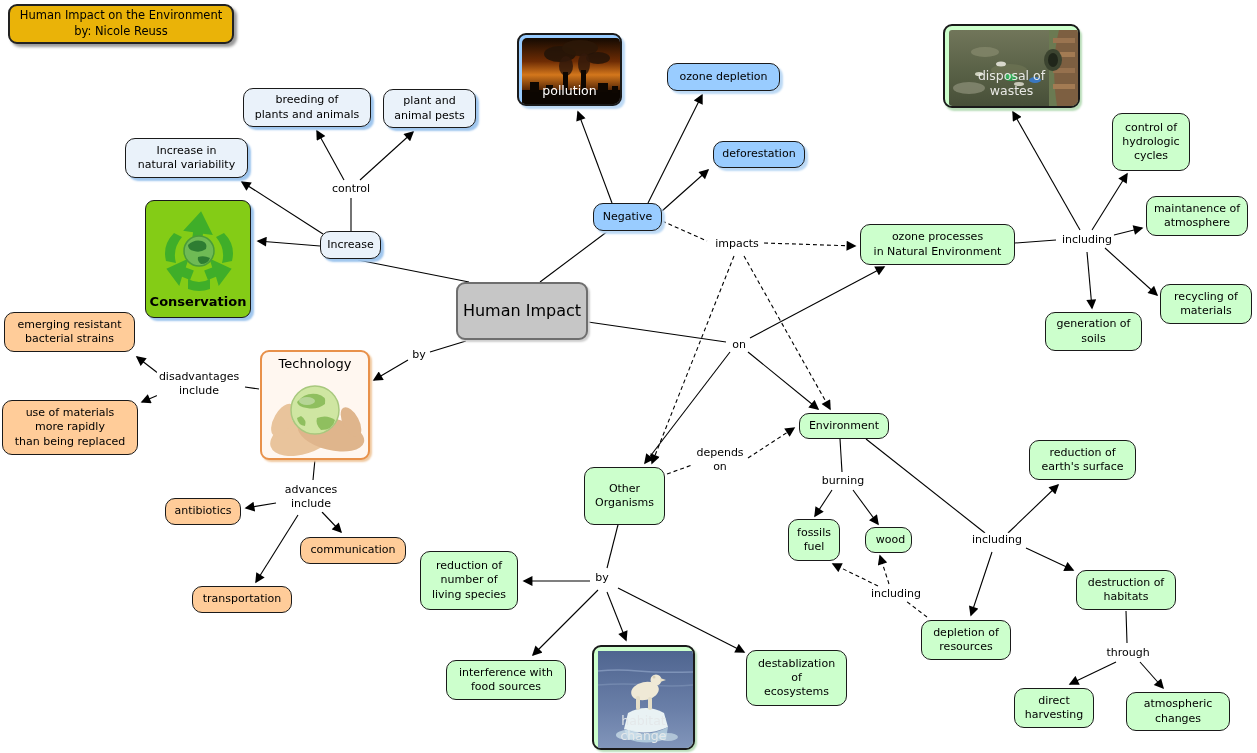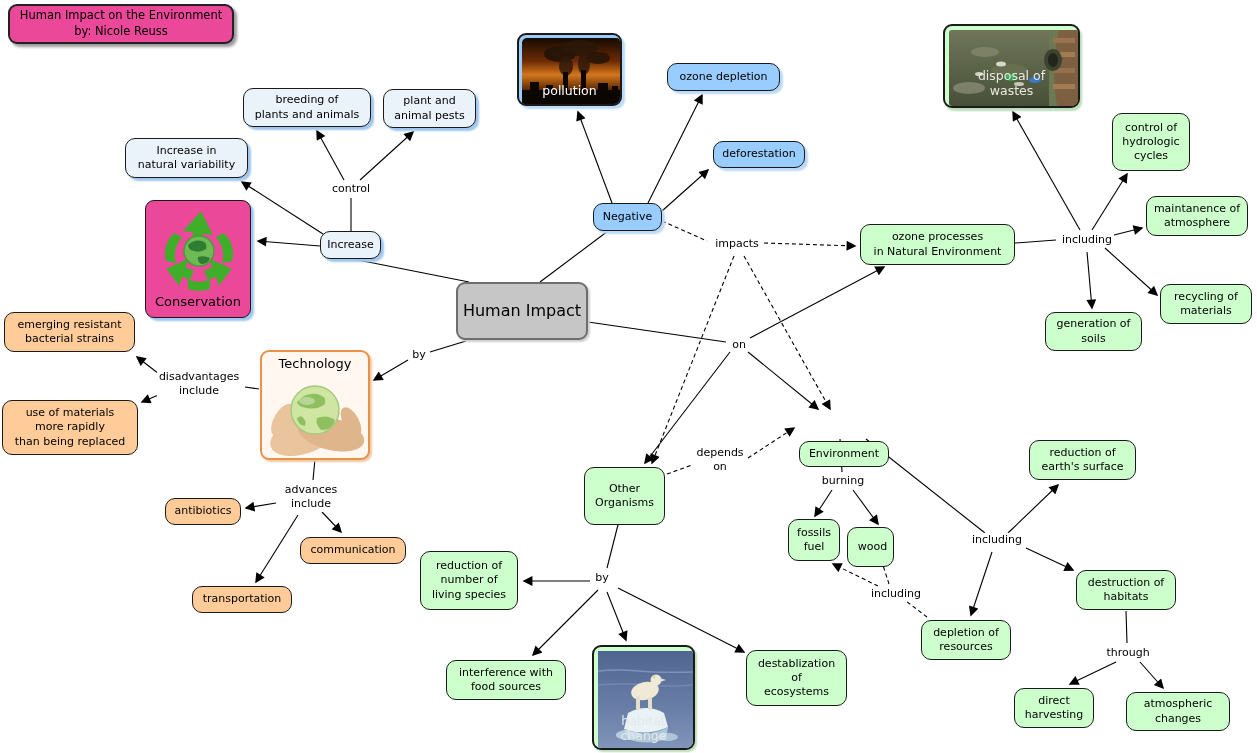--- a/index.html
+++ b/index.html
@@ -8,21 +8,21 @@
   svg.edges{position:absolute;left:0;top:0;width:1257px;height:753px;pointer-events:none;}
   .node{position:absolute;box-sizing:border-box;display:flex;align-items:center;justify-content:center;
         text-align:center;border:1px solid #1a1a1a;border-radius:10px;font-size:11px;line-height:1.3;
         color:#000;white-space:pre-line;padding:2px 4px;}
   .light{background:#eaf2fa;box-shadow:3px 3px 2px #9fc6ee;}
   .blue{background:#99ccff;box-shadow:3px 3px 2px #bcd9f5;}
   .green{background:#ccffcc;}
   .orange{background:#ffcc99;}
   .gray{background:#c6c6c6;border:2px solid #6e6e6e;border-radius:9px;font-size:16px;box-shadow:2px 2px 2px #cfcfcf;}
   .titlebox{position:absolute;left:8px;top:4px;width:226px;height:40px;box-sizing:border-box;
-            background:#ec4899;border:2px solid #222;border-radius:9px;box-shadow:3px 3px 3px #9a9a9a;
+            background:#eab308;border:2px solid #222;border-radius:9px;box-shadow:3px 3px 3px #9a9a9a;
             display:flex;flex-direction:column;align-items:center;justify-content:center;
             font-size:11.5px;line-height:1.35;color:#000;}
   .imgnode{position:absolute;box-sizing:border-box;border-radius:9px;overflow:hidden;}
   .imgnode svg{display:block;position:absolute;}
   .caption{position:absolute;left:0;right:0;text-align:center;font-size:12.5px;line-height:1.15;
            white-space:pre-line;pointer-events:none;}
   .edge-label{position:absolute;transform:translate(-50%,-50%);background:#fff;font-size:11px;
               line-height:1.3;text-align:center;white-space:pre-line;padding:0 2px;color:#000;}
 </style>
 </head>
@@ -123,26 +123,26 @@
 hydrologic
 cycles</span></div>
   <div class="node green" style="left:1146px;top:196px;width:102px;height:40px;"><span>maintanence of
 atmosphere</span></div>
   <div class="node green" style="left:1160px;top:284px;width:92px;height:40px;"><span>recycling of
 materials</span></div>
   <div class="node green" style="left:1045px;top:312px;width:97px;height:39px;"><span>generation of
 soils</span></div>
   <div class="node green" style="left:860px;top:224px;width:155px;height:41px;"><span>ozone processes
 in Natural Environment</span></div>
-  <div class="node green" style="left:799px;top:413px;width:90px;height:26px;margin-top:28px;"><span>Environment</span></div>
+  <div class="node green" style="left:799px;top:413px;width:90px;height:26px;"><span>Environment</span></div>
   <div class="node green" style="left:584px;top:467px;width:81px;height:58px;"><span>Other
 Organisms</span></div>
   <div class="node green" style="left:788px;top:519px;width:52px;height:42px;"><span>fossils
 fuel</span></div>
-  <div class="node green" style="left:847px;top:527px;width:47px;height:40px;padding-left:8px;"><span>wood</span></div>
+  <div class="node green" style="left:865px;top:527px;width:47px;height:26px;padding-left:8px;"><span>wood</span></div>
   <div class="node green" style="left:1029px;top:440px;width:107px;height:40px;"><span>reduction of
 earth's surface</span></div>
   <div class="node green" style="left:921px;top:620px;width:90px;height:40px;"><span>depletion of
 resources</span></div>
   <div class="node green" style="left:1076px;top:570px;width:100px;height:40px;"><span>destruction of
 habitats</span></div>
   <div class="node green" style="left:1014px;top:688px;width:80px;height:40px;"><span>direct
 harvesting</span></div>
   <div class="node green" style="left:1126px;top:692px;width:104px;height:39px;"><span>atmospheric
 changes</span></div>
@@ -217,21 +217,21 @@
       <rect x="56" y="44" width="10" height="4" rx="2" fill="#37b05c"></rect>
       <ellipse cx="86" cy="50" rx="6" ry="3" fill="#3a78c2"></ellipse>
       <ellipse cx="52" cy="34" rx="5" ry="2.5" fill="#d8d8cc"></ellipse>
       <ellipse cx="30" cy="44" rx="4" ry="2" fill="#cfd2bf"></ellipse>
       <ellipse cx="70" cy="54" rx="5" ry="2" fill="#c8c8b8"></ellipse>
     </svg>
     <div class="caption" style="bottom:8px;color:#e8e8e4;">disposal of
 wastes</div>
   </div>
 
-  <div class="imgnode" style="left:145px;top:200px;width:106px;height:118px;border:1px solid #1a1a1a;background:#ec4899;box-shadow:3px 3px 2px #9fc6ee;">
+  <div class="imgnode" style="left:145px;top:200px;width:106px;height:118px;border:1px solid #1a1a1a;background:#84cc16;box-shadow:3px 3px 2px #9fc6ee;font-weight:bold;">
     <svg style="left:8px;top:2px;" width="90" height="90" viewBox="0 0 90 90">
       <g fill="#3fae29">
         <path d="M45 8 L60 30 L50 30 L50 38 L40 38 L40 30 L30 30 Z" transform="rotate(8 45 23)"></path>
         <path d="M14 62 L38 58 L33 66 L40 71 L34 79 L27 74 L22 82 Z" transform="rotate(-15 27 70)"></path>
         <path d="M76 62 L52 58 L57 66 L50 71 L56 79 L63 74 L68 82 Z" transform="rotate(15 63 70)"></path>
         <path d="M28 34 Q18 46 22 60 L12 58 Q8 42 20 30 Z"></path>
         <path d="M62 34 Q72 46 68 60 L78 58 Q82 42 70 30 Z"></path>
         <path d="M34 76 Q45 82 56 76 L56 86 Q45 90 34 86 Z"></path>
       </g>
       <circle cx="45" cy="48" r="15" fill="#6fba55"></circle>

